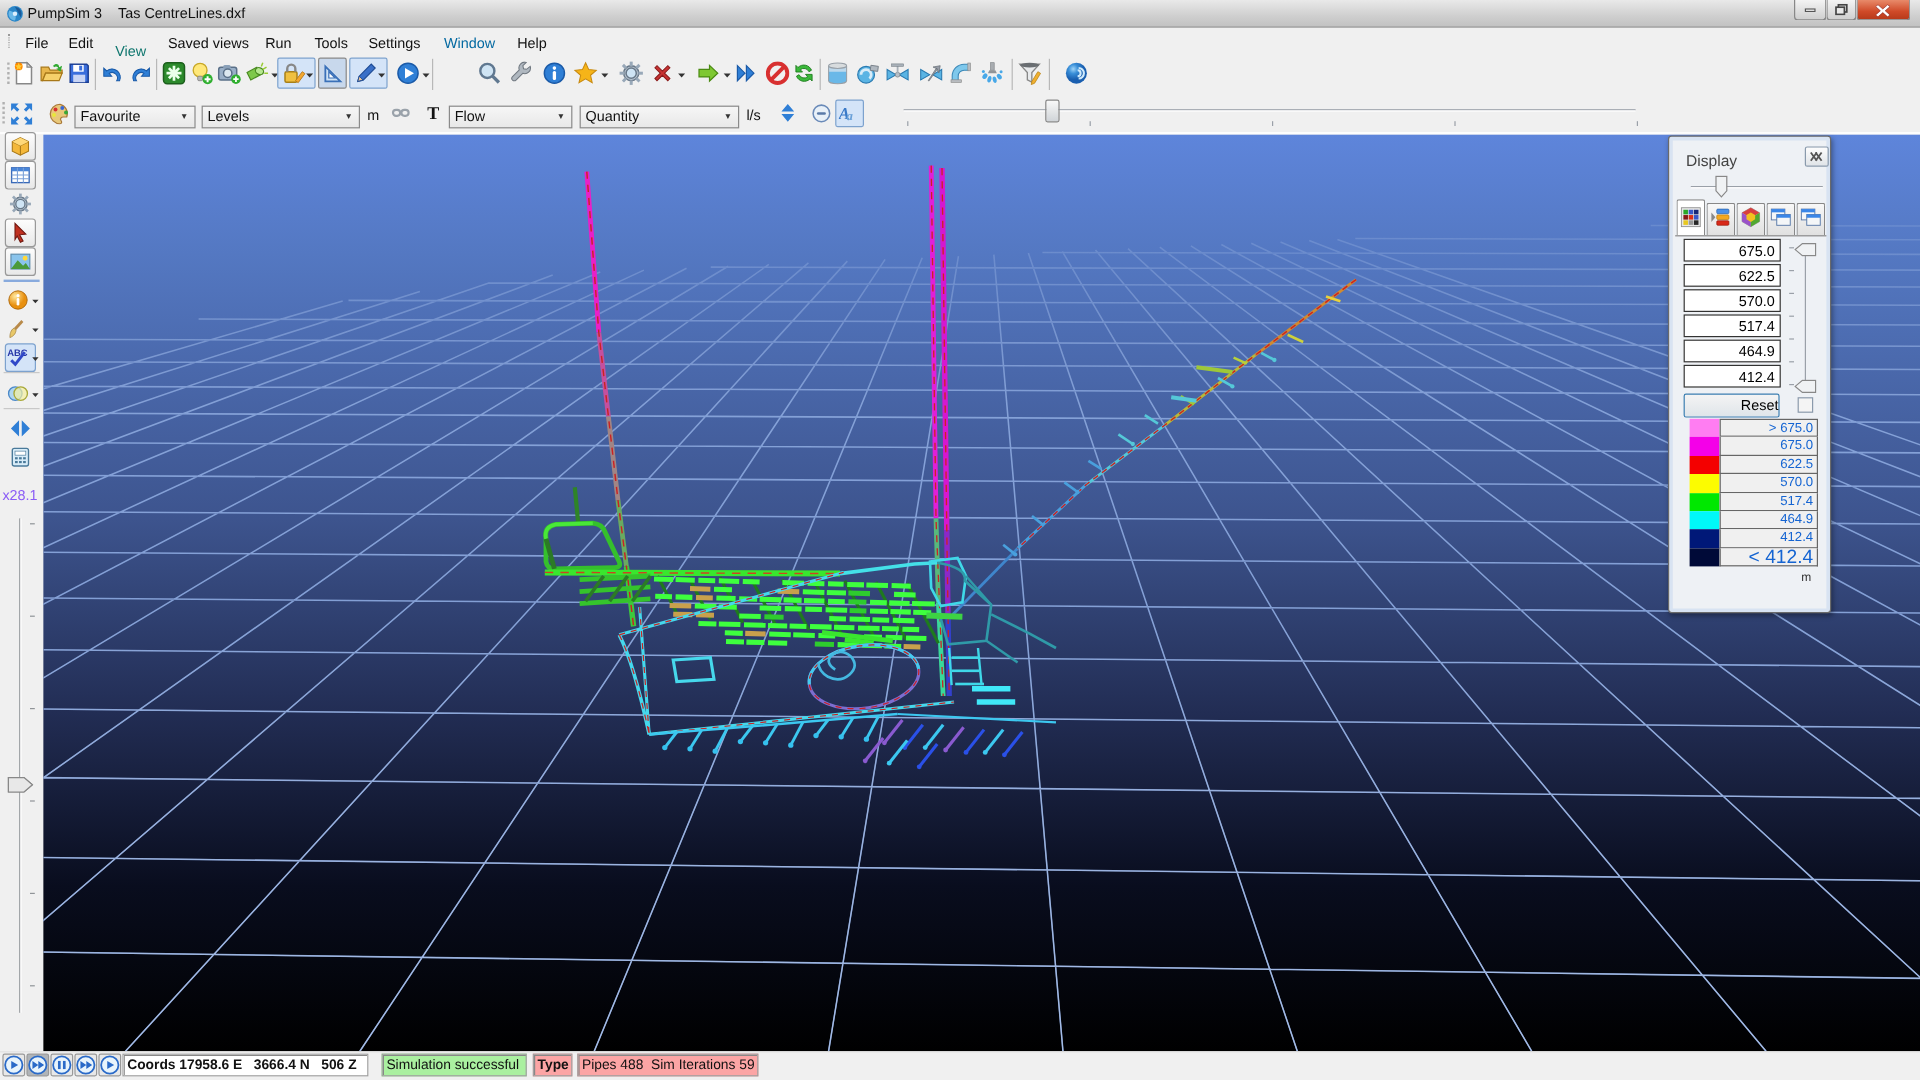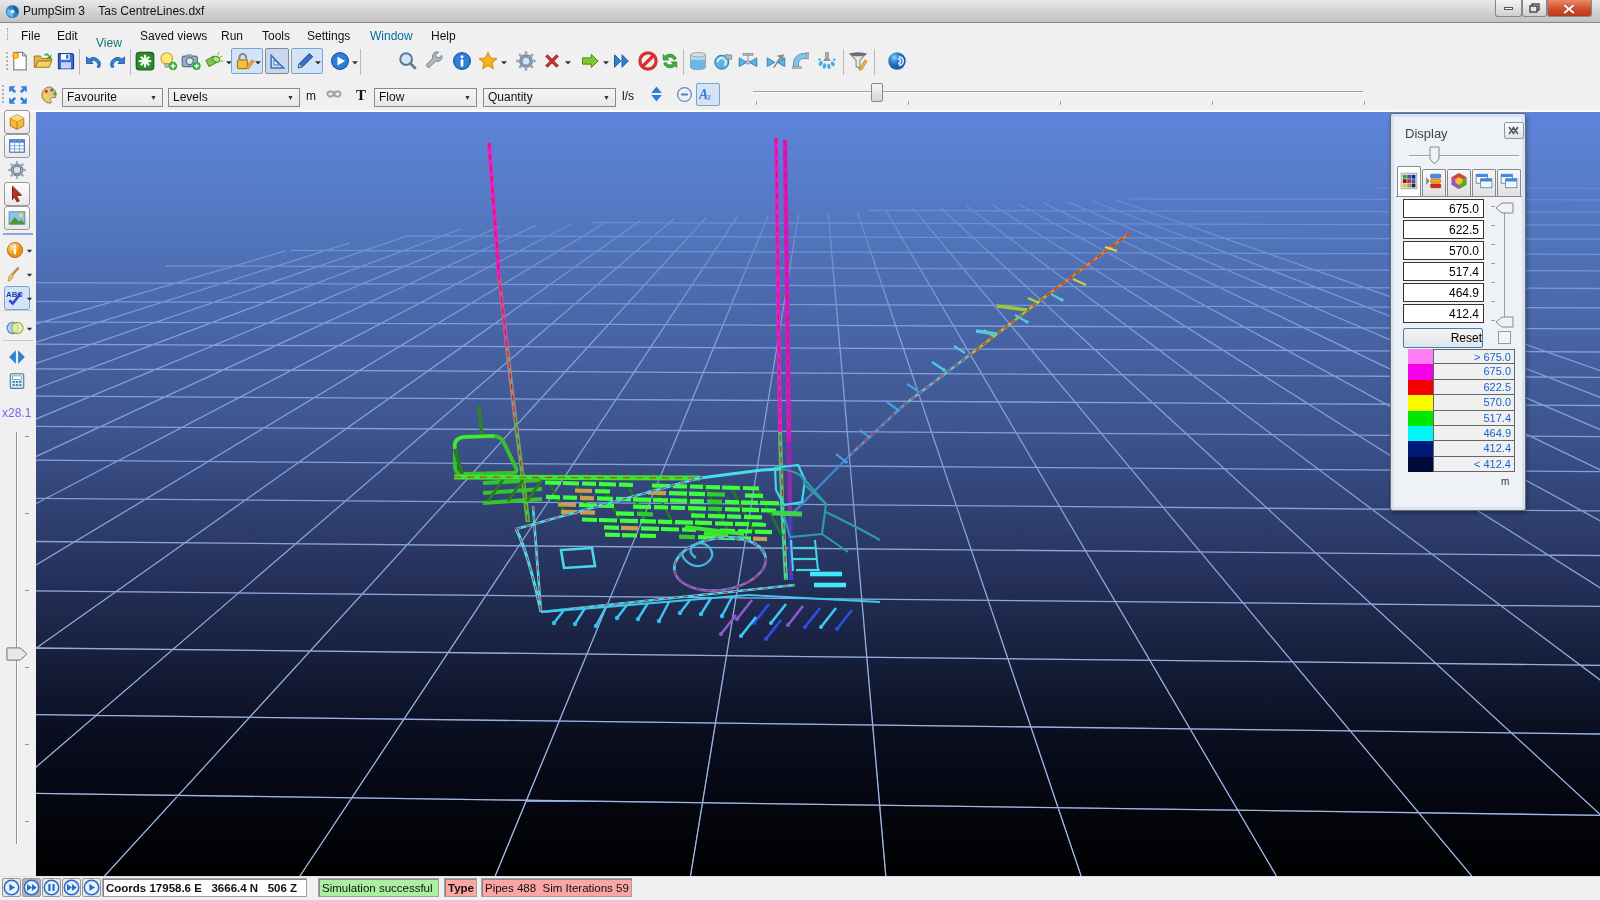--- a/index.html
+++ b/index.html
@@ -759,14 +759,14 @@
     <div style="position:absolute;left:42px;top:265.8px;width:82px;height:15.4px;border:1px solid #666;border-top-width:0px;font-size:11px;color:#1464d2;text-align:right;line-height:15px;padding-right:3px;background:#f0f0f0">622.5</div>
     <div style="position:absolute;left:17px;top:281.2px;width:25px;height:15.4px;background:#fcfc00"></div>
     <div style="position:absolute;left:42px;top:281.2px;width:82px;height:15.4px;border:1px solid #666;border-top-width:0px;font-size:11px;color:#1464d2;text-align:right;line-height:15px;padding-right:3px;background:#f0f0f0">570.0</div>
     <div style="position:absolute;left:17px;top:296.6px;width:25px;height:15.4px;background:#00e800"></div>
     <div style="position:absolute;left:42px;top:296.6px;width:82px;height:15.4px;border:1px solid #666;border-top-width:0px;font-size:11px;color:#1464d2;text-align:right;line-height:15px;padding-right:3px;background:#f0f0f0">517.4</div>
     <div style="position:absolute;left:17px;top:312.0px;width:25px;height:15.4px;background:#00f8f8"></div>
     <div style="position:absolute;left:42px;top:312.0px;width:82px;height:15.4px;border:1px solid #666;border-top-width:0px;font-size:11px;color:#1464d2;text-align:right;line-height:15px;padding-right:3px;background:#f0f0f0">464.9</div>
     <div style="position:absolute;left:17px;top:327.4px;width:25px;height:15.4px;background:#001878"></div>
     <div style="position:absolute;left:42px;top:327.4px;width:82px;height:15.4px;border:1px solid #666;border-top-width:0px;font-size:11px;color:#1464d2;text-align:right;line-height:15px;padding-right:3px;background:#f0f0f0">412.4</div>
     <div style="position:absolute;left:17px;top:342.8px;width:25px;height:15.4px;background:#000a38"></div>
-    <div style="position:absolute;left:42px;top:342.8px;width:82px;height:15.4px;border:1px solid #666;border-top-width:0px;font-size:11px;color:#1464d2;text-align:right;line-height:15px;padding-right:3px;background:#f0f0f0">&lt; 412.4</div>
+    <div style="position:absolute;left:42px;top:342.8px;width:82px;height:15.4px;border:1px solid #666;border-top-width:0px;font-size:16px;color:#1464d2;text-align:right;line-height:15px;padding-right:3px;background:#f0f0f0">&lt; 412.4</div>
     <div style="position:absolute;left:110px;top:362px;font-size:10px;color:#333">m</div>
   </div>
 </body></html>

